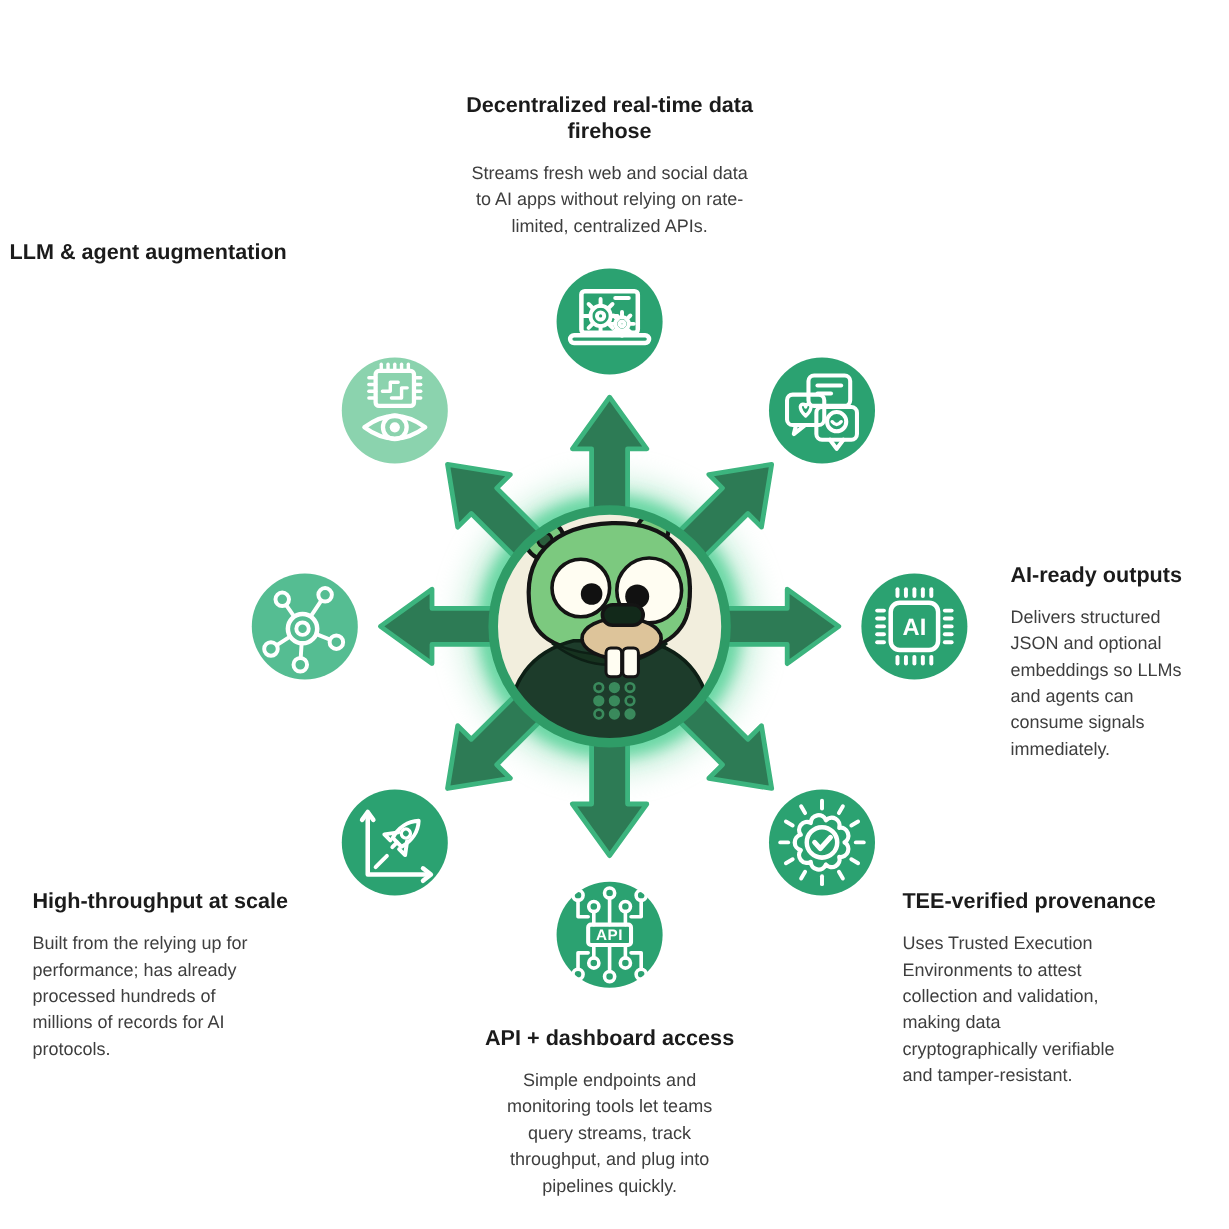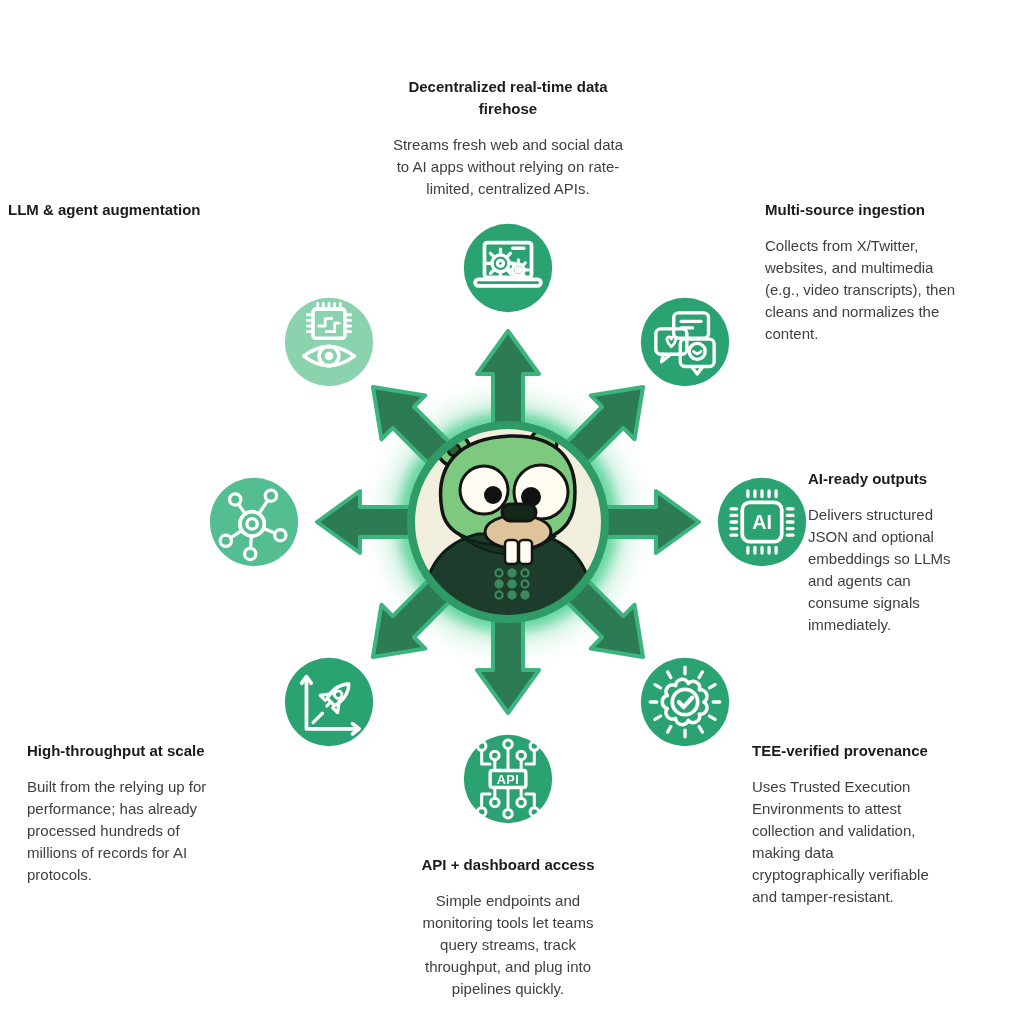--- a/index.html
+++ b/index.html
@@ -2,21 +2,21 @@
 <html><head>
 <meta charset="utf-8">
 <style>
   html,body{margin:0;padding:0;background:#ffffff;}
   .canvas{
     position:relative;width:1024px;height:1024px;background:#ffffff;
     font-family:"Liberation Sans",sans-serif;overflow:hidden;
   }
   .feature{position:absolute;}
   .feature .title{
-    font-weight:700;font-size:15px;line-height:22px;color:#1b1b1b;
+    font-weight:700;font-size:18px;line-height:22px;color:#1b1b1b;
     white-space:pre-line;
   }
   .feature .desc{
     margin-top:14px;font-size:15px;line-height:22px;color:#3e3e3e;
     white-space:pre-line;
   }
   .align-center{text-align:center}
   .align-right{}
   .align-left{text-align:left}
   .icon-circle{position:absolute;width:94px;height:94px;}
@@ -28,30 +28,22 @@
 <div class="canvas">
 
   <div class="feature align-center" style="left:348px;top:76px;width:320px;">
     <div class="title">Decentralized real-time data
 firehose</div>
     <div class="desc">Streams fresh web and social data
 to AI apps without relying on rate-
 limited, centralized APIs.</div>
   </div>
 
-  <div class="feature align-left" style="left:765px;top:199px;width:230px;">
-    <div class="title">Multi-source ingestion</div>
-    <div class="desc">Collects from X/Twitter,
-websites, and multimedia
-(e.g., video transcripts), then
-cleans and normalizes the
-content.</div>
-  </div>
-
-  <div class="feature align-left" style="left:808px;top:468px;width:175px;">
+
+  <div class="feature align-left" style="left:842px;top:468px;width:175px;">
     <div class="title">AI-ready outputs</div>
     <div class="desc">Delivers structured
 JSON and optional
 embeddings so LLMs
 and agents can
 consume signals
 immediately.</div>
   </div>
 
   <div class="feature align-center" style="left:378px;top:854px;width:260px;">

